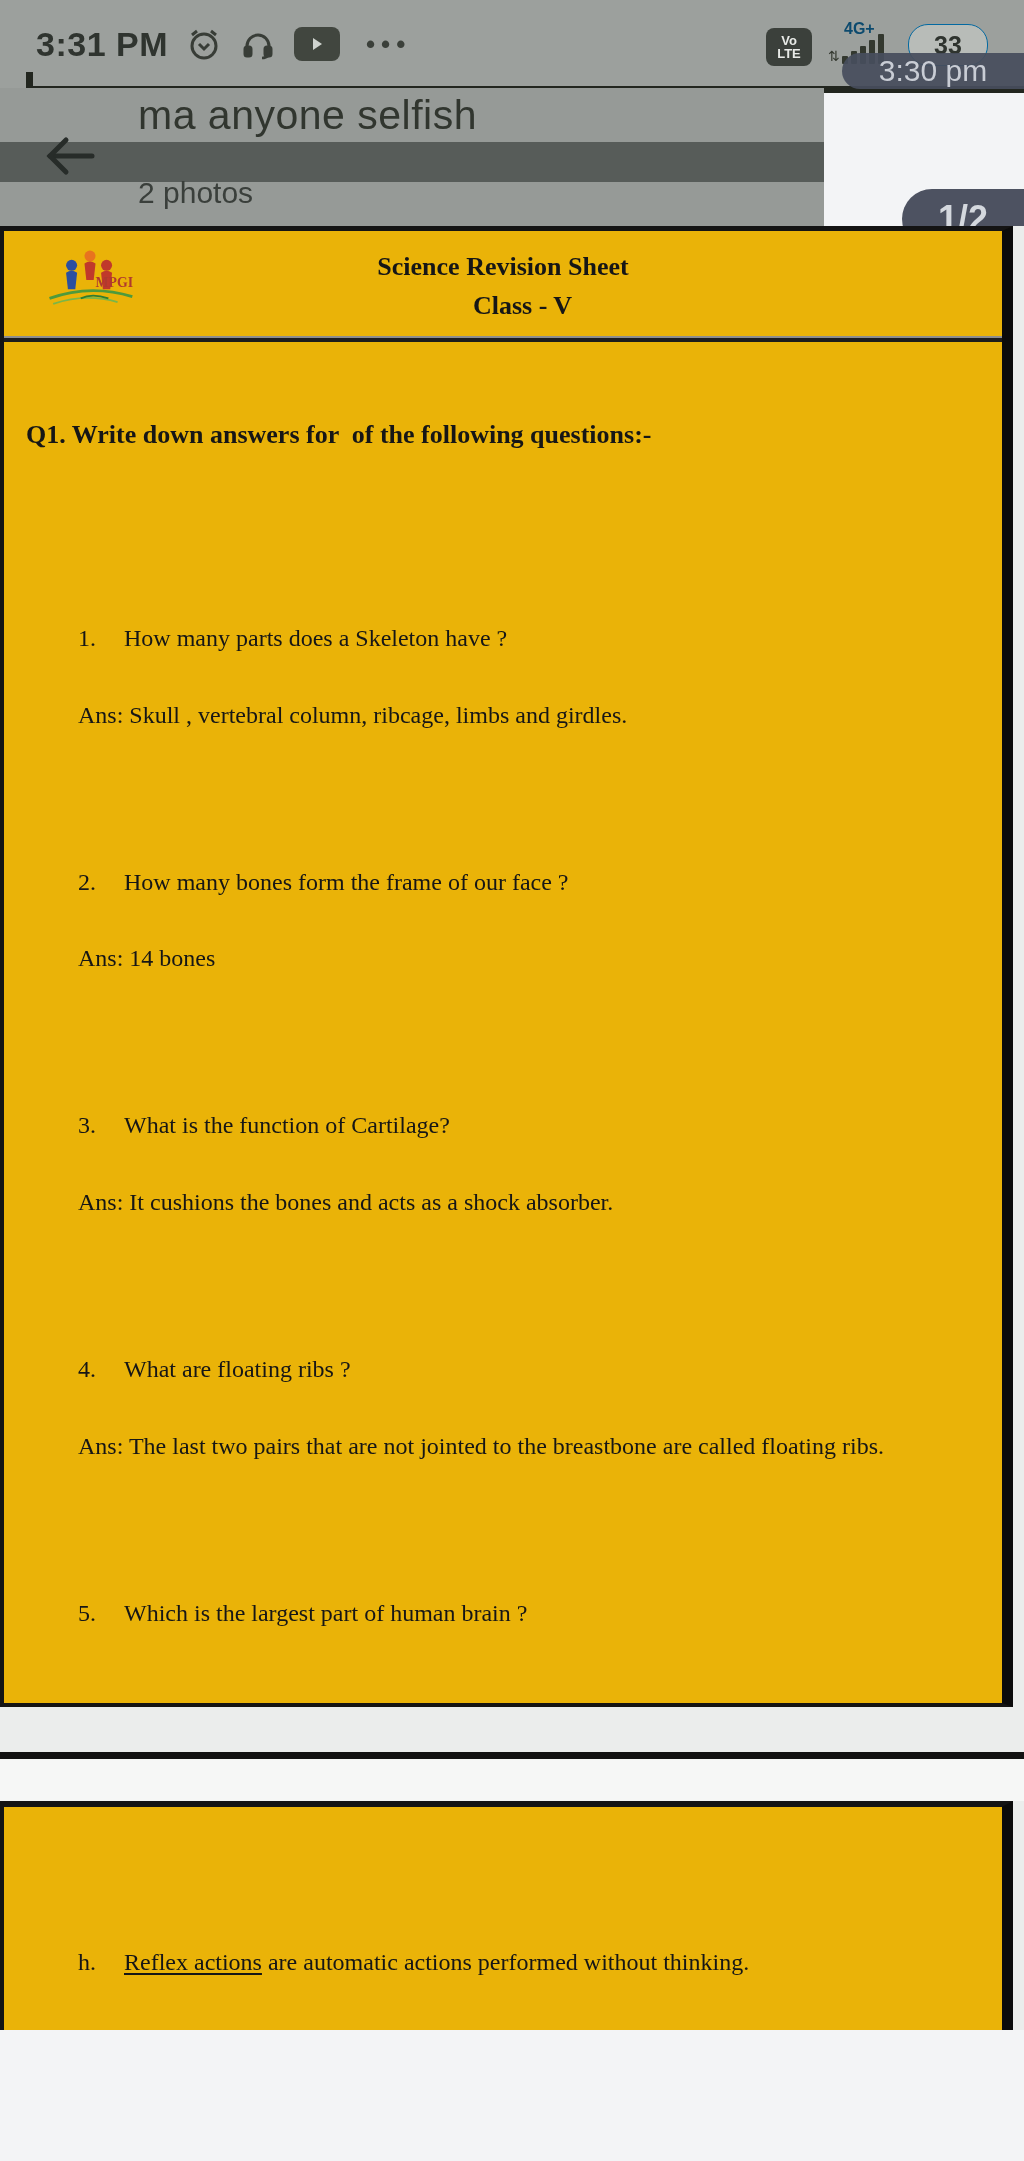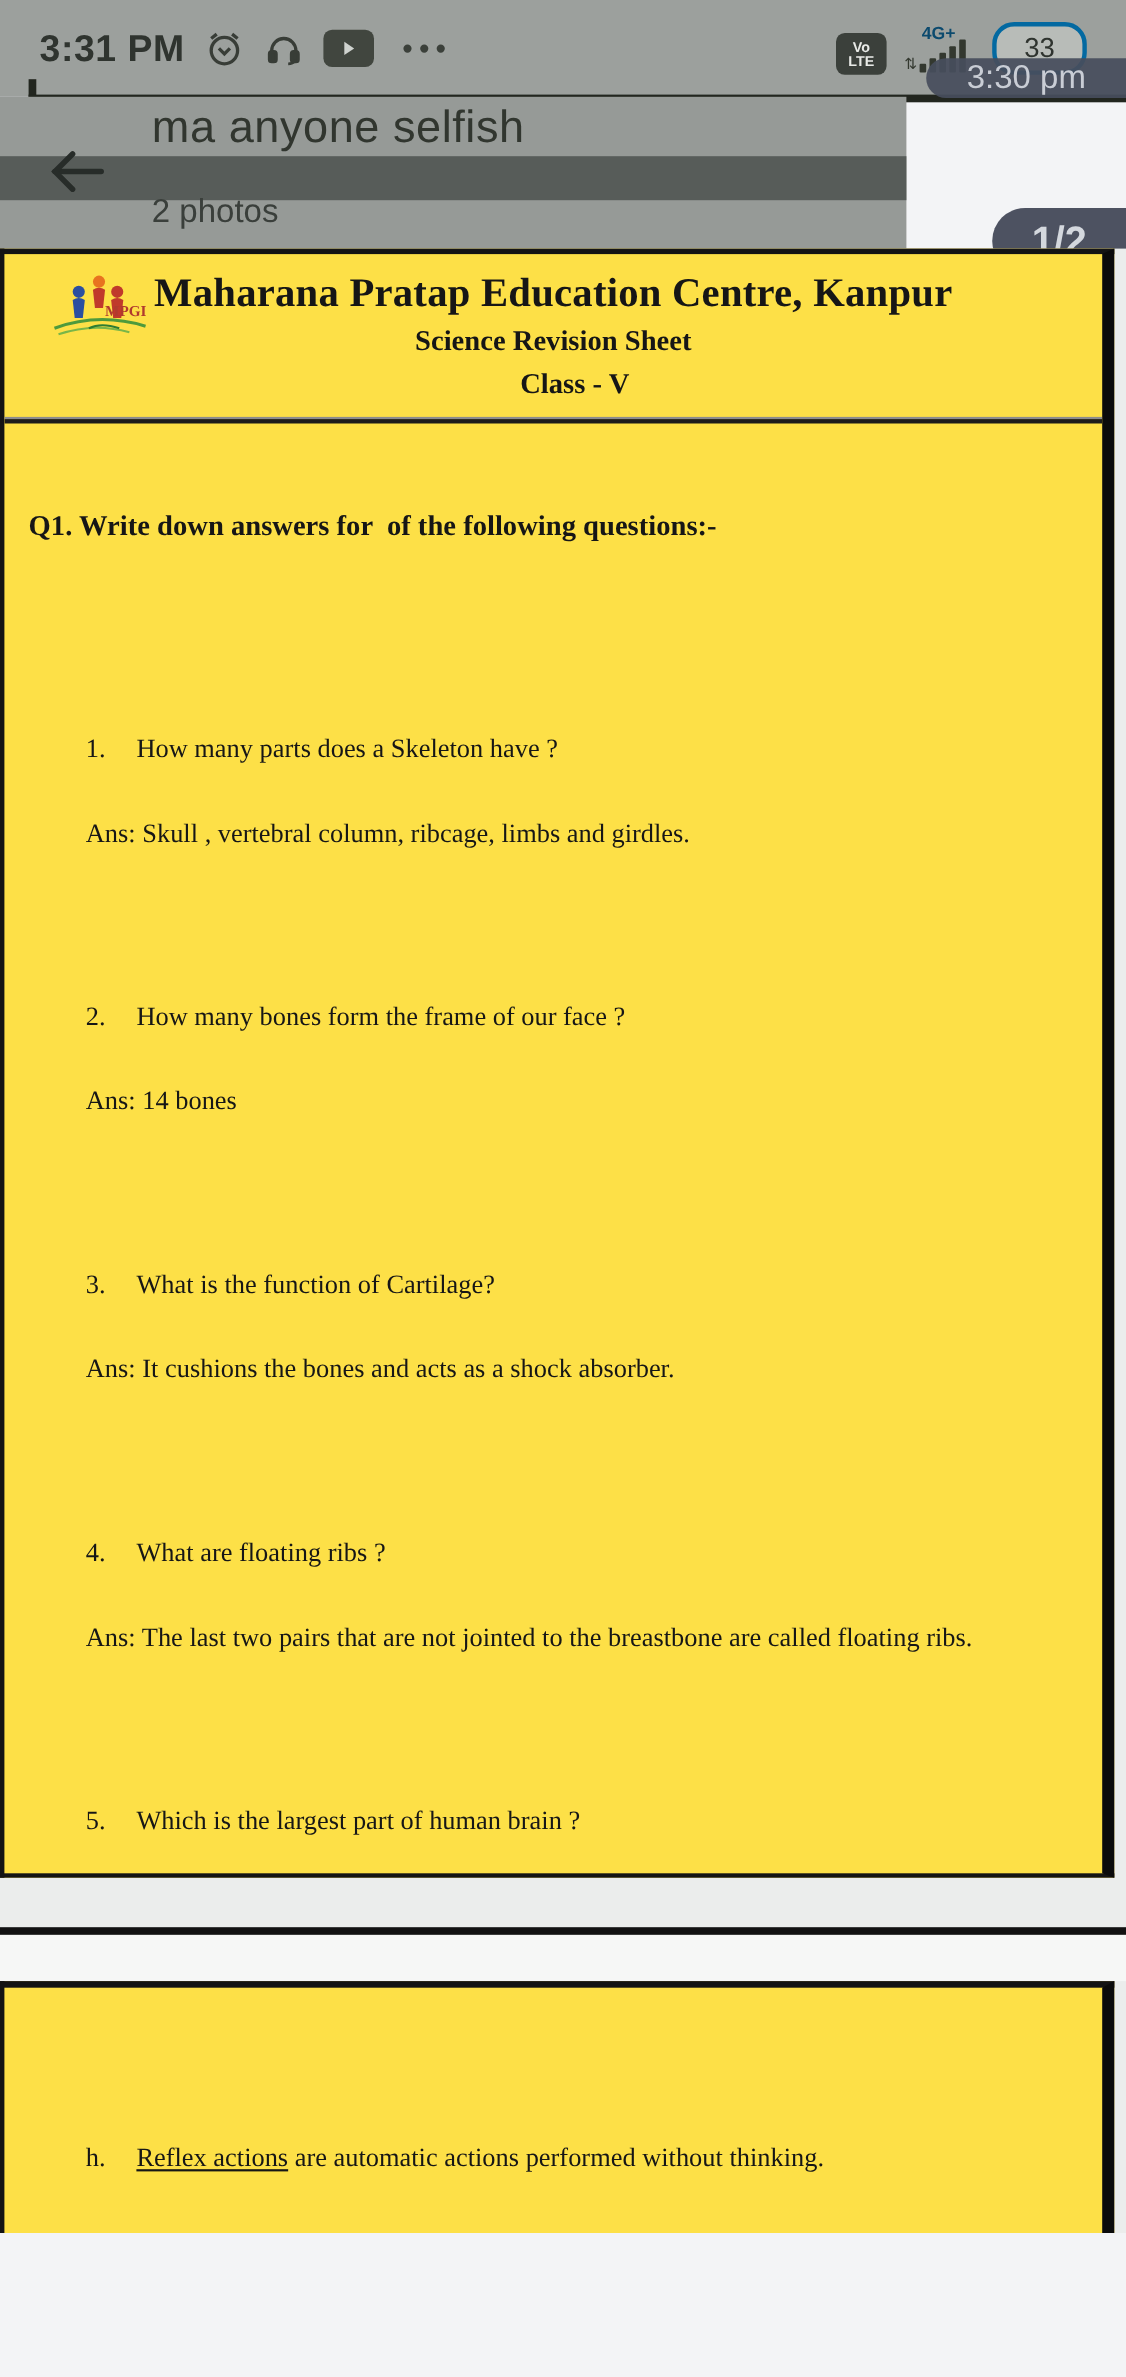--- a/index.html
+++ b/index.html
@@ -21,23 +21,23 @@
   .sb-dots{font-size:26px;letter-spacing:6px;color:#3b403a;margin-left:26px;font-weight:700;}
   .sb-right{margin-left:auto;display:flex;align-items:flex-end;gap:16px;}
   .volte{width:46px;height:38px;border-radius:8px;background:#3b403b;color:#e8eae7;
     display:flex;flex-direction:column;align-items:center;justify-content:center;line-height:1;}
   .volte span{font-size:13px;font-weight:700;}
   .signal{position:relative;width:64px;height:44px;}
   .signal .g4{position:absolute;top:-2px;left:16px;font-size:16px;font-weight:700;color:#0c4a6e;}
   .signal .bars{position:absolute;bottom:2px;left:14px;display:flex;align-items:flex-end;gap:3px;}
   .signal .bars i{display:block;width:6px;background:#33382f;border-radius:1px;}
   .signal .updown{position:absolute;bottom:2px;left:0;font-size:14px;color:#33382f;}
-  .battery{width:78px;height:40px;border:4px solid #0369a1;border-radius:20px;
+  .battery{width:78px;height:40px;border:1px solid #0369a1;border-radius:20px;
     display:flex;align-items:center;justify-content:center;background:#b8bcb8;
-    font-size:25px;font-weight:400;color:#2f342f;}
+    font-size:25px;font-weight:700;color:#2f342f;}
   
   .photo-line{position:absolute;top:86px;left:26px;right:0;height:7px;background:#22261f;}
   .photo-line-nub{position:absolute;top:72px;left:26px;width:7px;height:21px;background:#22261f;}
   
   .time-bubble{
     position:absolute;top:53px;right:0;width:182px;height:36px;
     background:rgba(71,77,92,.93);border-radius:27px 0 0 27px;
     display:flex;align-items:center;justify-content:center;
     color:#c9cdd5;font-size:30px;
   }
@@ -49,21 +49,21 @@
   }
   
   .header{position:absolute;top:88px;left:0;width:824px;height:138px;background:#969a97;}
   .header-band{position:absolute;top:54px;left:0;width:100%;height:40px;background:#575c59;}
   .back-btn{position:absolute;left:42px;top:42px;width:56px;height:52px;cursor:pointer;}
   .header-title{position:absolute;left:138px;top:4px;font-size:41px;color:#31362f;letter-spacing:.5px;}
   .header-sub{position:absolute;left:138px;top:88px;font-size:30px;color:#3a3f3b;}
   
   .photo-backdrop{position:absolute;top:226px;left:0;width:1024px;height:1804px;background:#ebedec;}
   .page{
-    position:absolute;left:0;width:1013px;background:#fde047;box-sizing:border-box;
+    position:absolute;left:0;width:1013px;background:#eab308;box-sizing:border-box;
     border:4px solid #141414;border-right:11px solid #0b0b0b;overflow:hidden;
   }
   .page1{top:226px;height:1481px;border-top-width:5px;}
   .page2{top:1801px;height:230px;border-top-width:6px;border-bottom:none;}
   .sep-line{position:absolute;top:1752px;left:0;width:1024px;height:7px;background:#121212;}
   .white-strip{position:absolute;top:1759px;left:0;width:1024px;height:42px;background:#f6f7f6;}
   
   .doc{font-family:"Liberation Serif",serif;color:#161616;}
   .doc-header{text-align:center;padding-top:14px;position:relative;}
   .school-logo{position:absolute;left:40px;top:14px;width:92px;height:70px;}
@@ -165,21 +165,20 @@
       <path d="M10 64 Q45 52 80 62" fill="none" stroke="#7ab648" stroke-width="2"></path>
       <circle cx="30" cy="22" r="6" fill="#2b4fa0"></circle>
       <path d="M24 30 Q30 26 36 30 L34 48 L26 48 Z" fill="#2b4fa0"></path>
       <circle cx="50" cy="12" r="6" fill="#e8731f"></circle>
       <path d="M44 20 Q50 16 56 20 L54 38 L46 38 Z" fill="#c0392b"></path>
       <circle cx="68" cy="22" r="6" fill="#c0392b"></circle>
       <path d="M62 30 Q68 26 74 30 L72 48 L64 48 Z" fill="#c0392b"></path>
       <text x="56" y="46" font-size="15" font-weight="bold" fill="#b03a2e">MPGI</text>
       <path d="M40 58 q12 -6 30 0" fill="none" stroke="#2e7d32" stroke-width="2"></path>
     </svg>
-    <div class="school-name">Maharana Pratap Education Centre, Kanpur</div>
     <div class="sheet-title">Science Revision Sheet</div>
     <div class="class-line">Class - V</div>
     <div class="rule-light"></div>
     <div class="rule-dark"></div>
   </div>
 
   <div class="doc-body">
     <div class="q-heading q1-heading">Q1. Write down answers for  of the following questions:-</div>
 
     <div>

